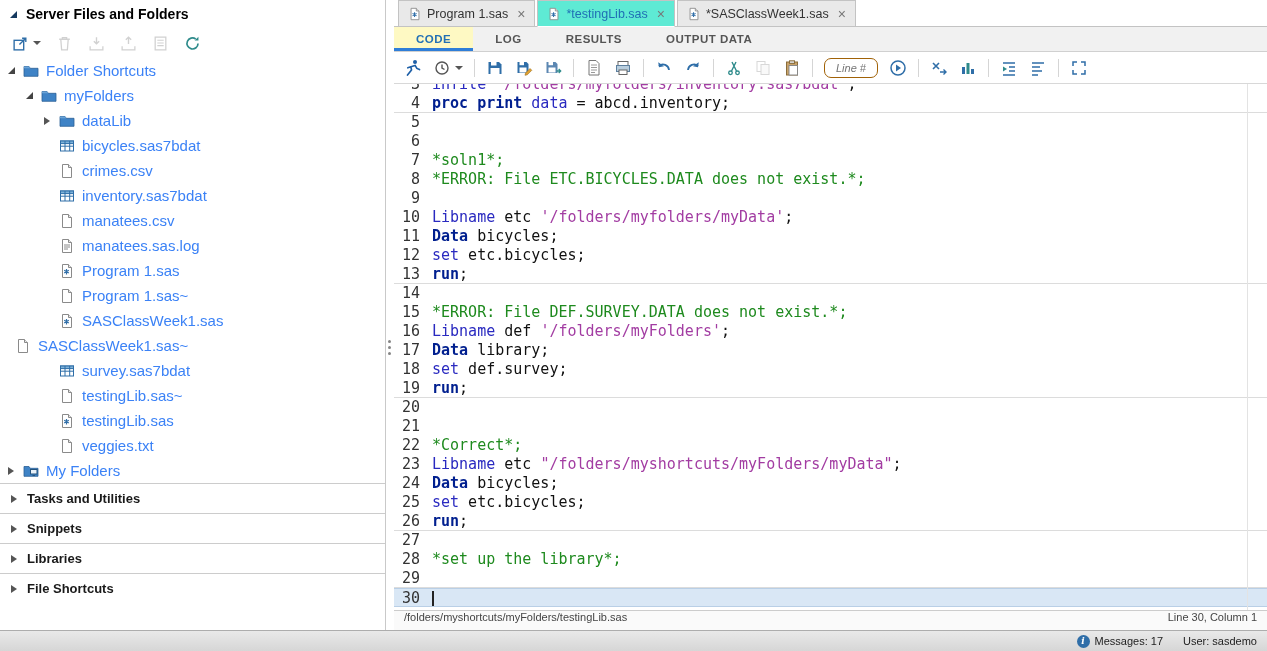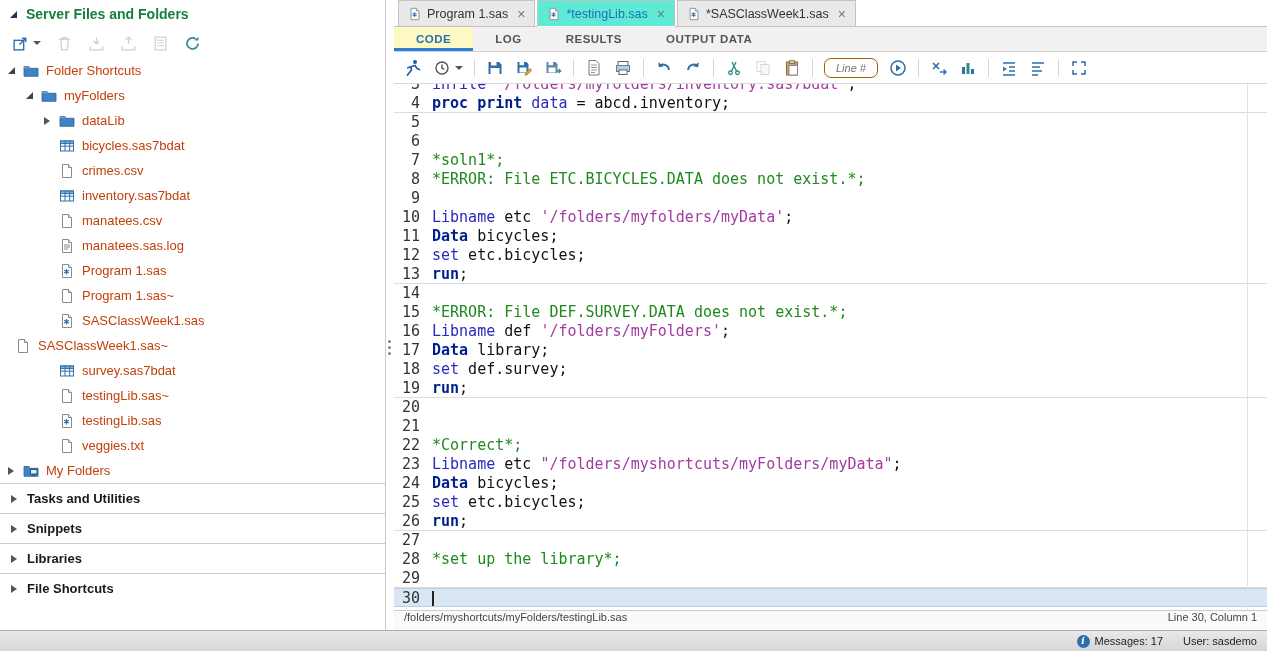--- a/index.html
+++ b/index.html
@@ -3,28 +3,28 @@
 <meta charset="utf-8">
 <style>
 *{box-sizing:border-box;margin:0;padding:0}
 html,body{width:1267px;height:651px;overflow:hidden;background:#fff;
   font-family:"Liberation Sans","DejaVu Sans",sans-serif;}
 #app{position:relative;width:1267px;height:651px;display:flex;flex-direction:column}
 #main{display:flex;height:630px;min-height:630px}
 
 
 #left{width:386px;min-width:386px;border-right:1px solid #c9c9c9;display:flex;flex-direction:column;overflow:hidden;background:#fff}
-#left-header{height:28px;display:flex;align-items:center;padding:0 10px;font-weight:bold;font-size:14px;color:#15803d}
+#left-header{height:28px;display:flex;align-items:center;padding:0 10px;font-weight:bold;font-size:14px;color:#000000}
 #left-header .hdr-tri{width:0;height:0;border-bottom:7px solid #16395f;border-left:7px solid transparent;margin-right:9px}
 #left-toolbar{height:30px;display:flex;align-items:center;gap:15px;padding:0 12px}
 .tbtn{display:inline-flex;align-items:center;cursor:pointer}
 .tbtn svg{width:17px;height:17px}
 .tbtn.disabled{opacity:.45}
 .caret-down{width:0;height:0;border-left:4px solid transparent;border-right:4px solid transparent;border-top:4px solid #555;margin-left:4px}
-#tree{font-size:13px;color:#c2410c}
+#tree{font-size:15px;color:#3b82f6}
 .trow{height:25px;display:flex;align-items:center;cursor:pointer;white-space:nowrap}
 .tri{width:15px;min-width:15px;display:flex;align-items:center}
 .tri-open{width:0;height:0;border-bottom:7px solid #444;border-left:7px solid transparent}
 .tri-closed{width:0;height:0;border-left:6px solid #555;border-top:4px solid transparent;border-bottom:4px solid transparent}
 .ticon{width:17px;min-width:17px;margin-right:6px;display:flex;align-items:center}
 .ticon svg{width:16px;height:16px}
 #sections .section{height:30px;border-top:1px solid #ccc;display:flex;align-items:center;padding:0 11px;font-weight:bold;font-size:13px;color:#1a1a1a;cursor:pointer}
 #sections .section .tri{width:16px;min-width:16px}
 
 

